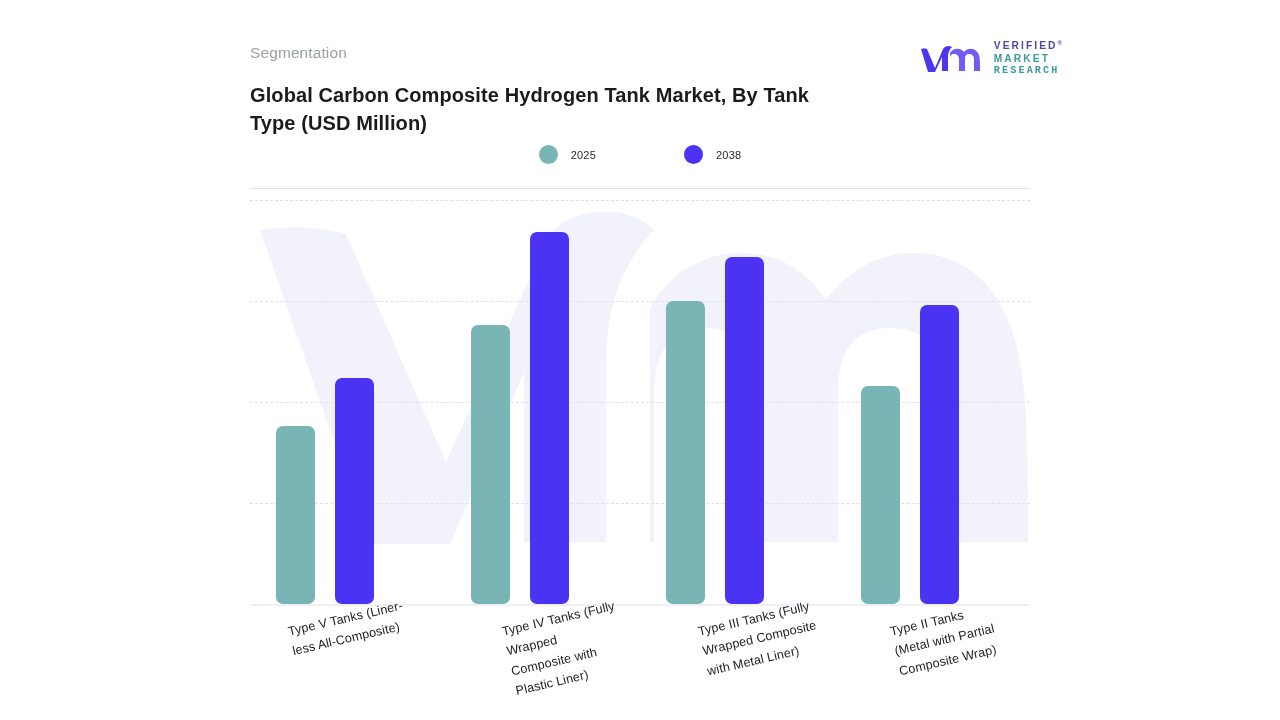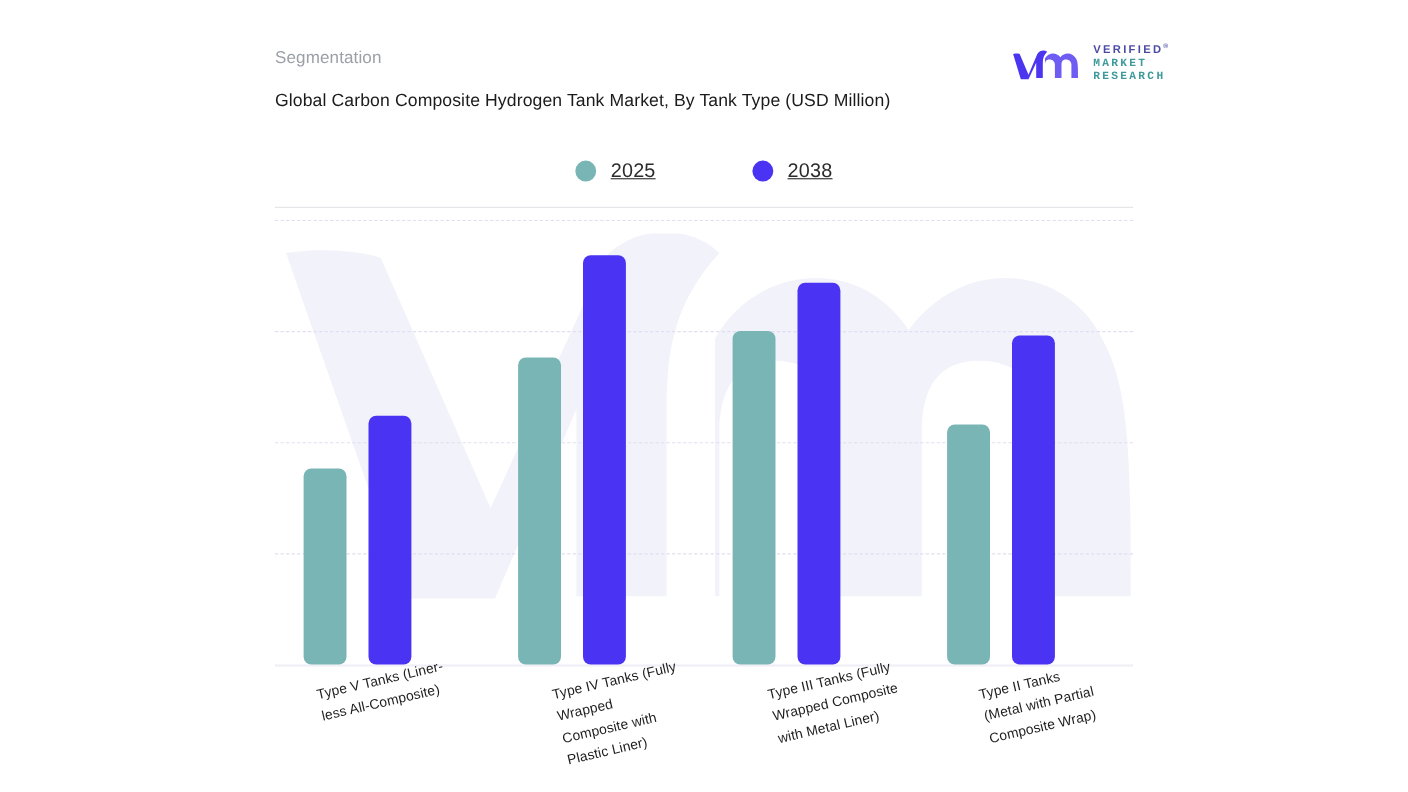--- a/index.html
+++ b/index.html
@@ -30,22 +30,22 @@
     width: 780px;
   }
   .eyebrow {
     font-size: 15.5px;
     color: #9aa0a6;
     letter-spacing: .1px;
     line-height: 1.2;
   }
   .chart-title {
     margin-top: 18px;
-    font-size: 16px;
-    font-weight: normal;
+    font-size: 20px;
+    font-weight: bold;
     color: #1b1b1b;
     line-height: 1.42;
     max-width: 600px;
     letter-spacing: .1px;
   }
 
   
   .logo {
     position: absolute;
     right: 218px;
@@ -67,21 +67,21 @@
   }
   .logo-line {
     font-size: 10.2px;
     font-weight: bold;
     letter-spacing: 2.1px;
     color: #4d4da8;
     white-space: nowrap;
     position: relative;
   }
   .logo-line.l1 { color: #4b4ba6; }
-  .logo-line.l2 { color: #3f9a9a; font-family: Liberation Mono, monospace; }
+  .logo-line.l2 { color: #3f9a9a; }
   .logo-line.l3 { color: #3f9a9a; font-family: Liberation Mono, monospace; }
   .logo-reg {
     font-size: 6px;
     vertical-align: super;
     letter-spacing: 0;
   }
 
   
   .legend {
     position: absolute;
@@ -97,24 +97,23 @@
     align-items: center;
     gap: 13px;
   }
   .legend-swatch {
     width: 19px;
     height: 19px;
     border-radius: 50%;
     display: block;
   }
   .legend-label {
-    font-size: 18px;
+    font-size: 11px;
     color: #2b2b2b;
     letter-spacing: .2px;
-    text-decoration: underline;
   }
 
   .header-rule {
     position: absolute;
     left: 250px;
     top: 188px;
     width: 780px;
     height: 1px;
     background: #e4e4e8;
   }

